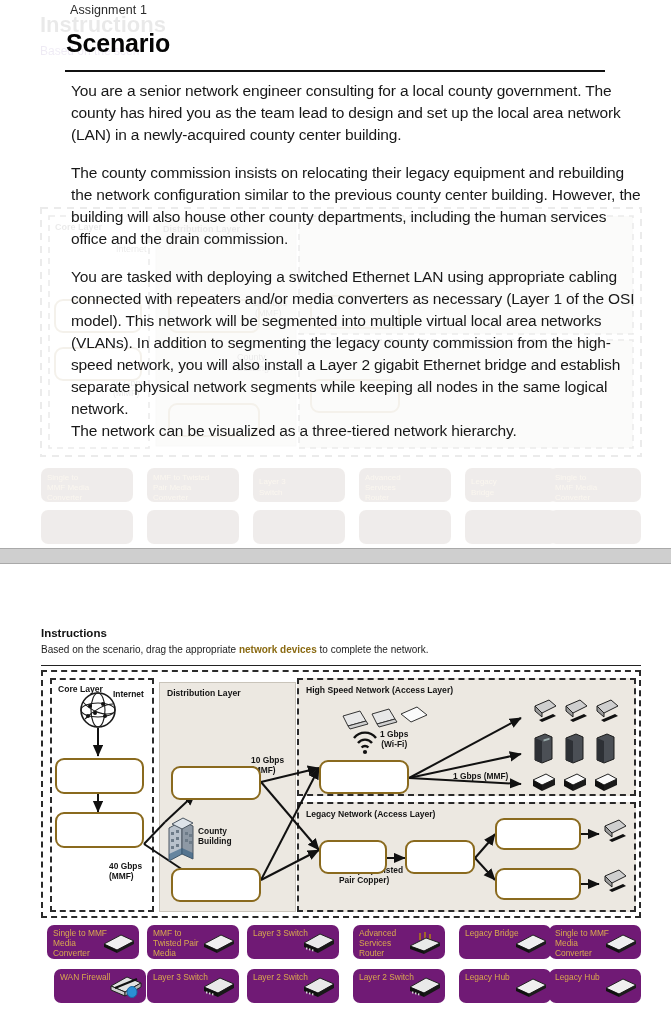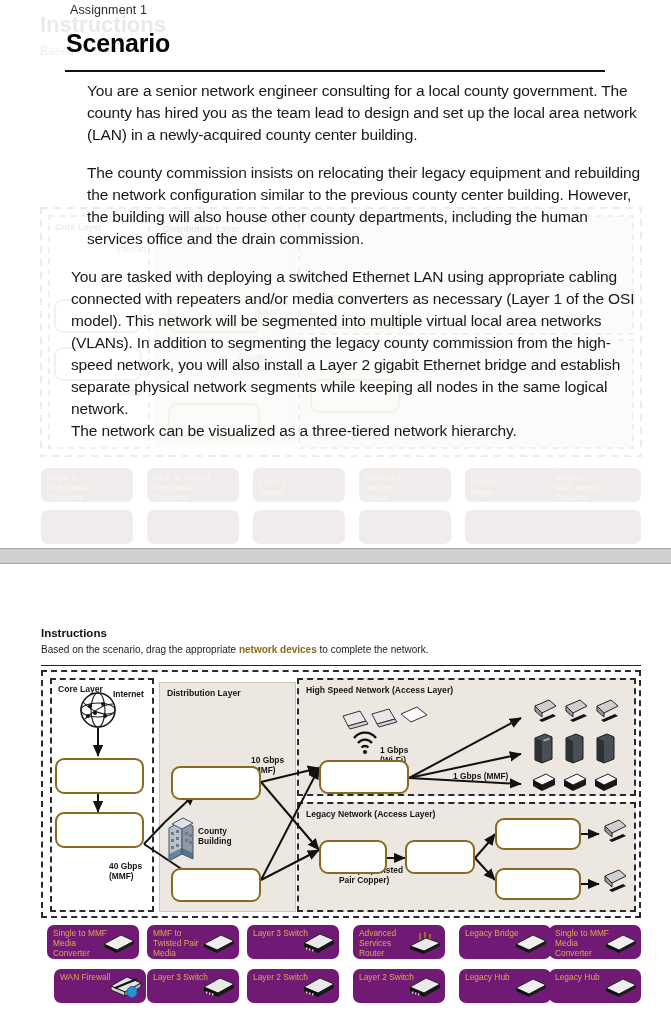--- a/index.html
+++ b/index.html
@@ -36,21 +36,21 @@
   }
   .rule{
     position:absolute;left:65px;top:70px;width:540px;height:0;
     border-top:2.5px solid #111;
   }
   .body-text{
     position:absolute;left:71px;top:80px;width:575px;
     font:15.5px/1.42 "Liberation Sans",sans-serif;color:#181818;
     letter-spacing:-.15px;
   }
-  .body-text p{margin:0 0 16px 16px;}
+  .body-text p{margin:0 0 16px 0;}
   .body-text p.tight{margin:0 0 0 0;}
 
   
   .sep-band{
     position:absolute;left:0;top:548px;width:671px;height:14px;
     background:#cfcfcf;border-top:1px solid #a9a9a9;border-bottom:1px solid #a9a9a9;
   }
 
   
   .instructions-head{
@@ -358,21 +358,21 @@
       <span>Building</span>
     </div>
     <div class="lbl" style="left:66px;top:190px;">
       <span>40 Gbps</span><br>
       <span>(MMF)</span>
     </div>
     <div class="lbl" style="left:208px;top:84px;">
       <span>10 Gbps</span><br>
       <span>(MMF)</span>
     </div>
-    <div class="lbl" style="left:337px;top:74px;">
+    <div class="lbl" style="left:337px;top:58px;text-align:center;">
       <span>1 Gbps</span><br>
       <span>(Wi-Fi)</span>
     </div>
     <div class="lbl" style="left:410px;top:100px;">1 Gbps (MMF)</div>
     <div class="lbl" style="left:296px;top:194px;">
       <span>1 Gbps (Twisted</span><br>
       <span>Pair Copper)</span>
     </div>
 
     <div class="dbox" style="left:12px;top:86px;width:89px;height:36px;"></div>

